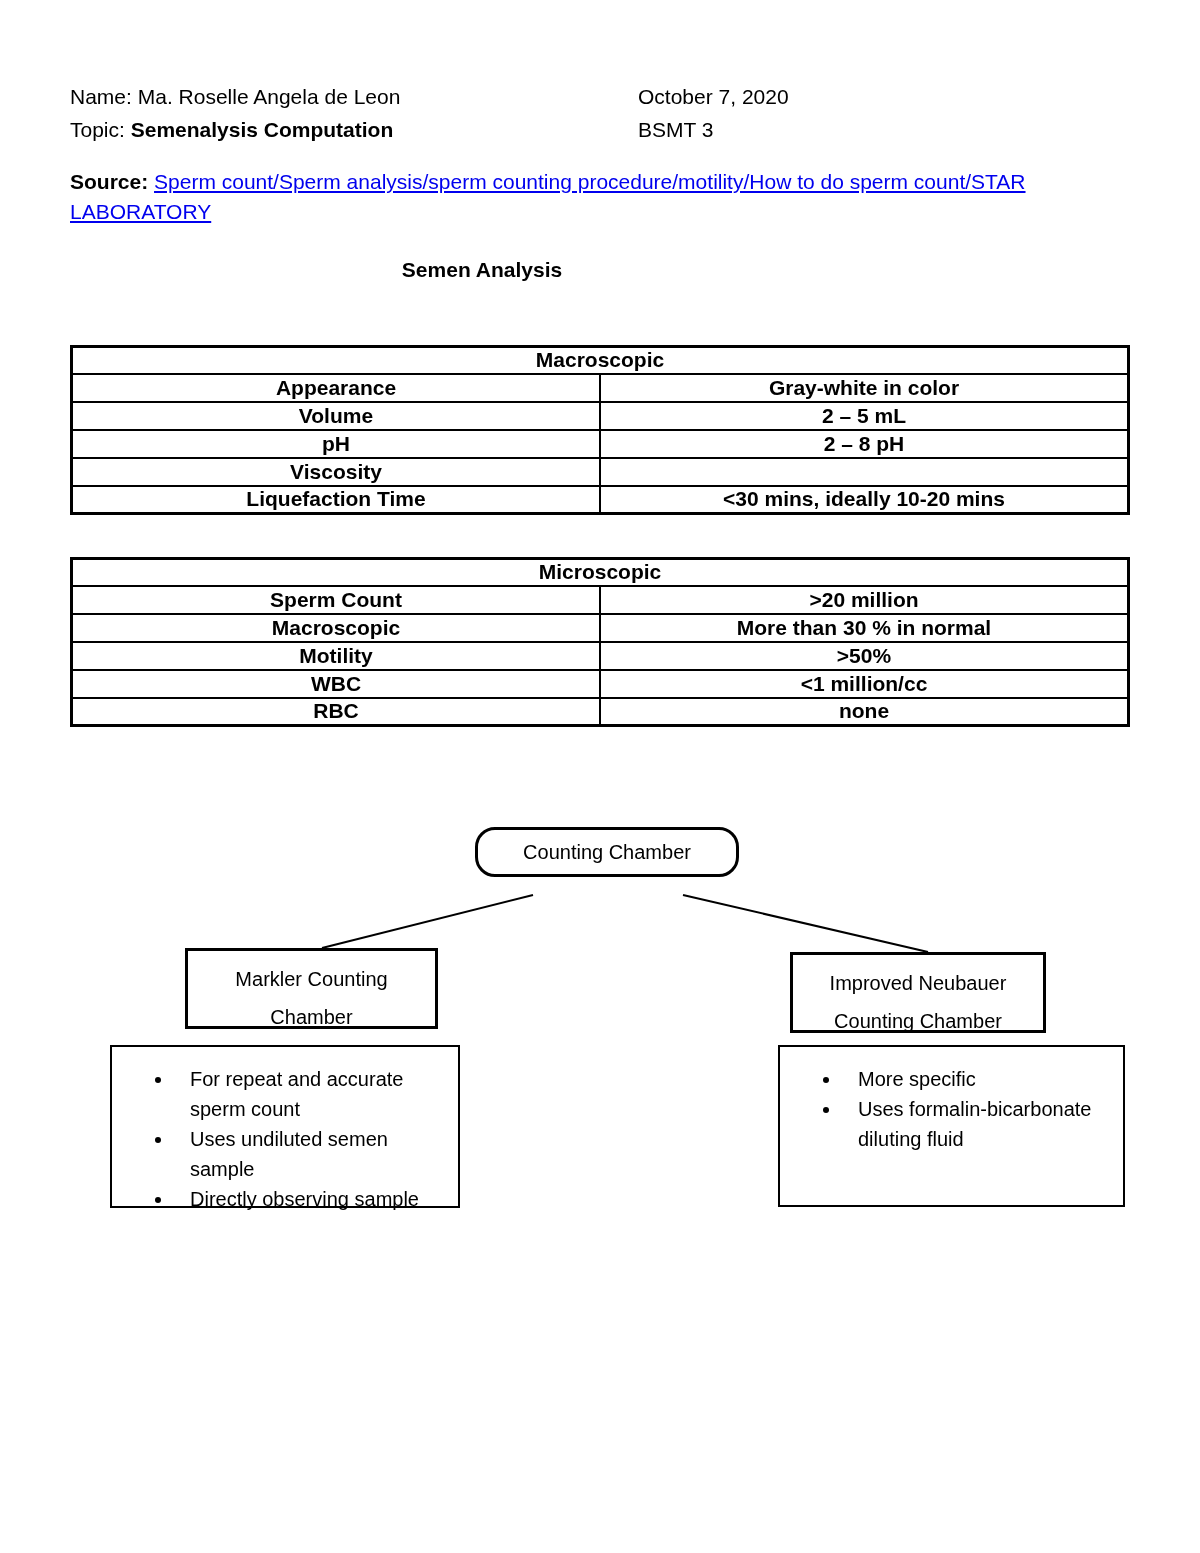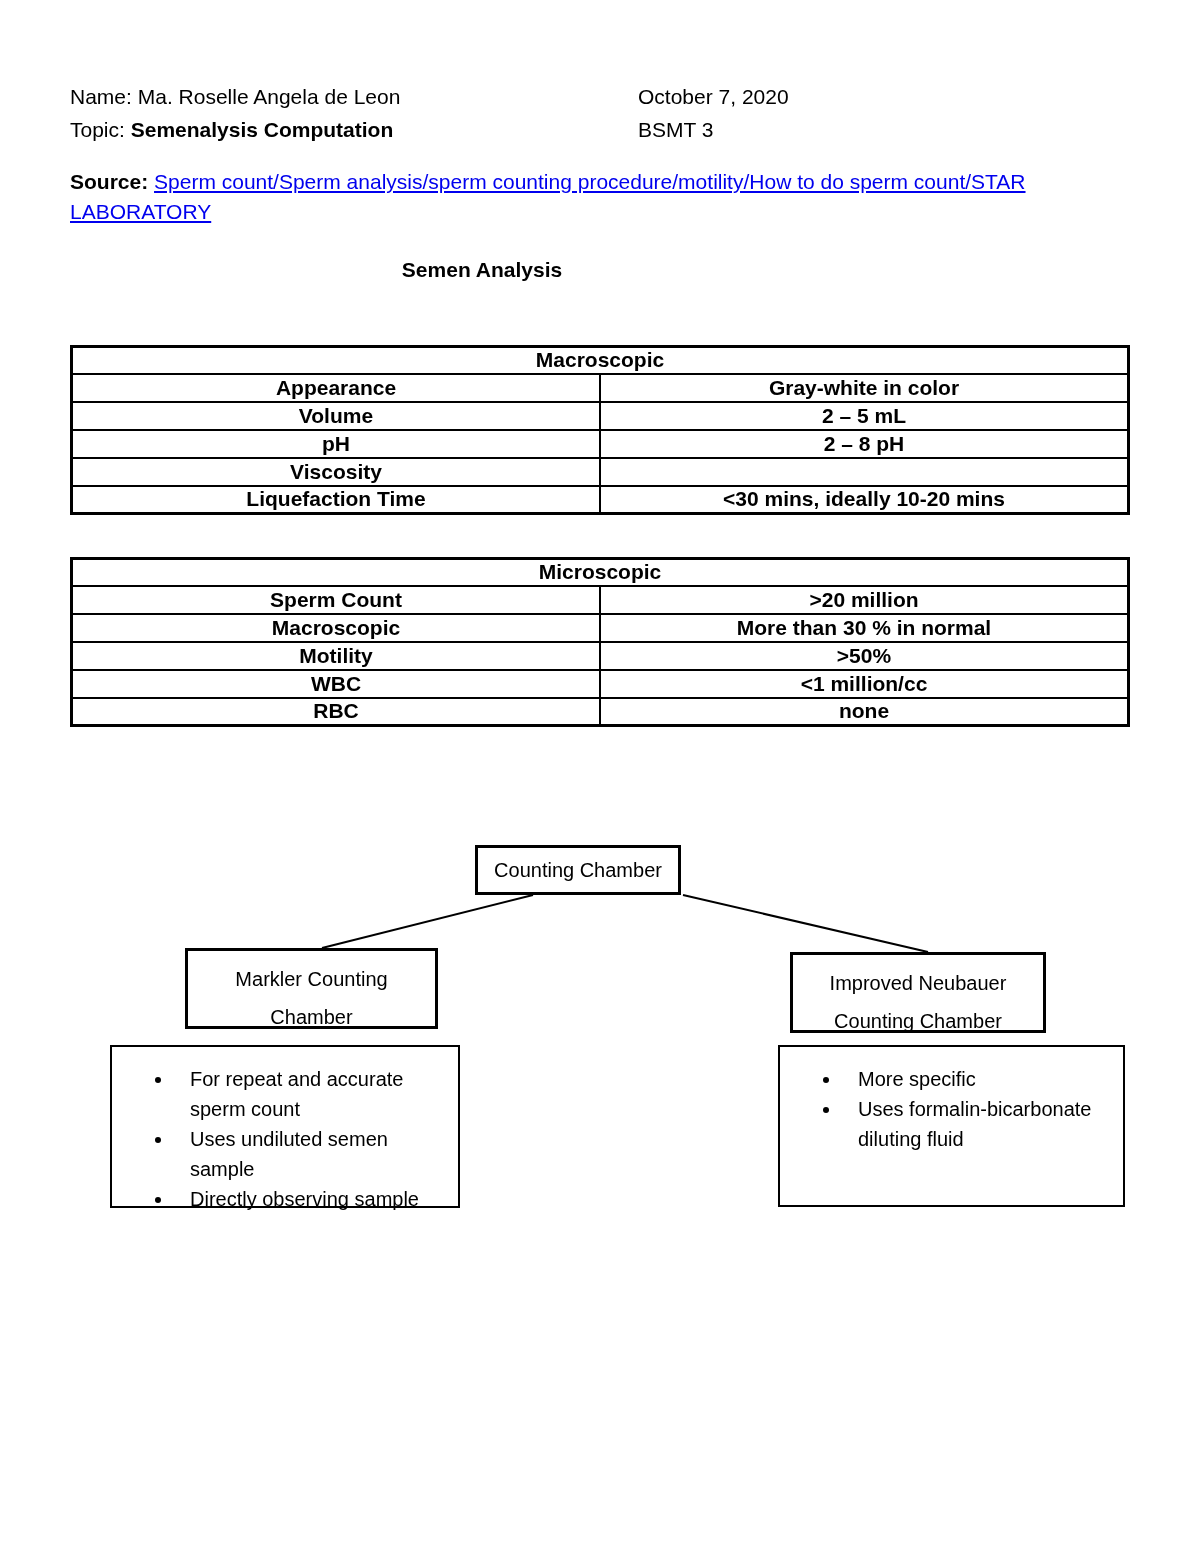--- a/index.html
+++ b/index.html
@@ -90,23 +90,24 @@
   }
   .node {
     position: absolute;
     border: 3px solid #000;
     background: #fff;
     text-align: center;
     font-size: 20px;
     line-height: 38px;
   }
   #node-root {
-    left: 475px; top: 845px;
-    width: 206px; height: 50px;
+    left: 475px; top: 827px;
+    width: 264px; height: 50px;
     line-height: 44px;
+    border-radius: 20px;
   }
   #node-left {
     left: 185px; top: 948px;
     width: 253px; height: 81px;
     padding: 9px 24px 0 24px;
   }
   #node-right {
     left: 790px; top: 952px;
     width: 256px; height: 81px;
     padding: 9px 28px 0 28px;

